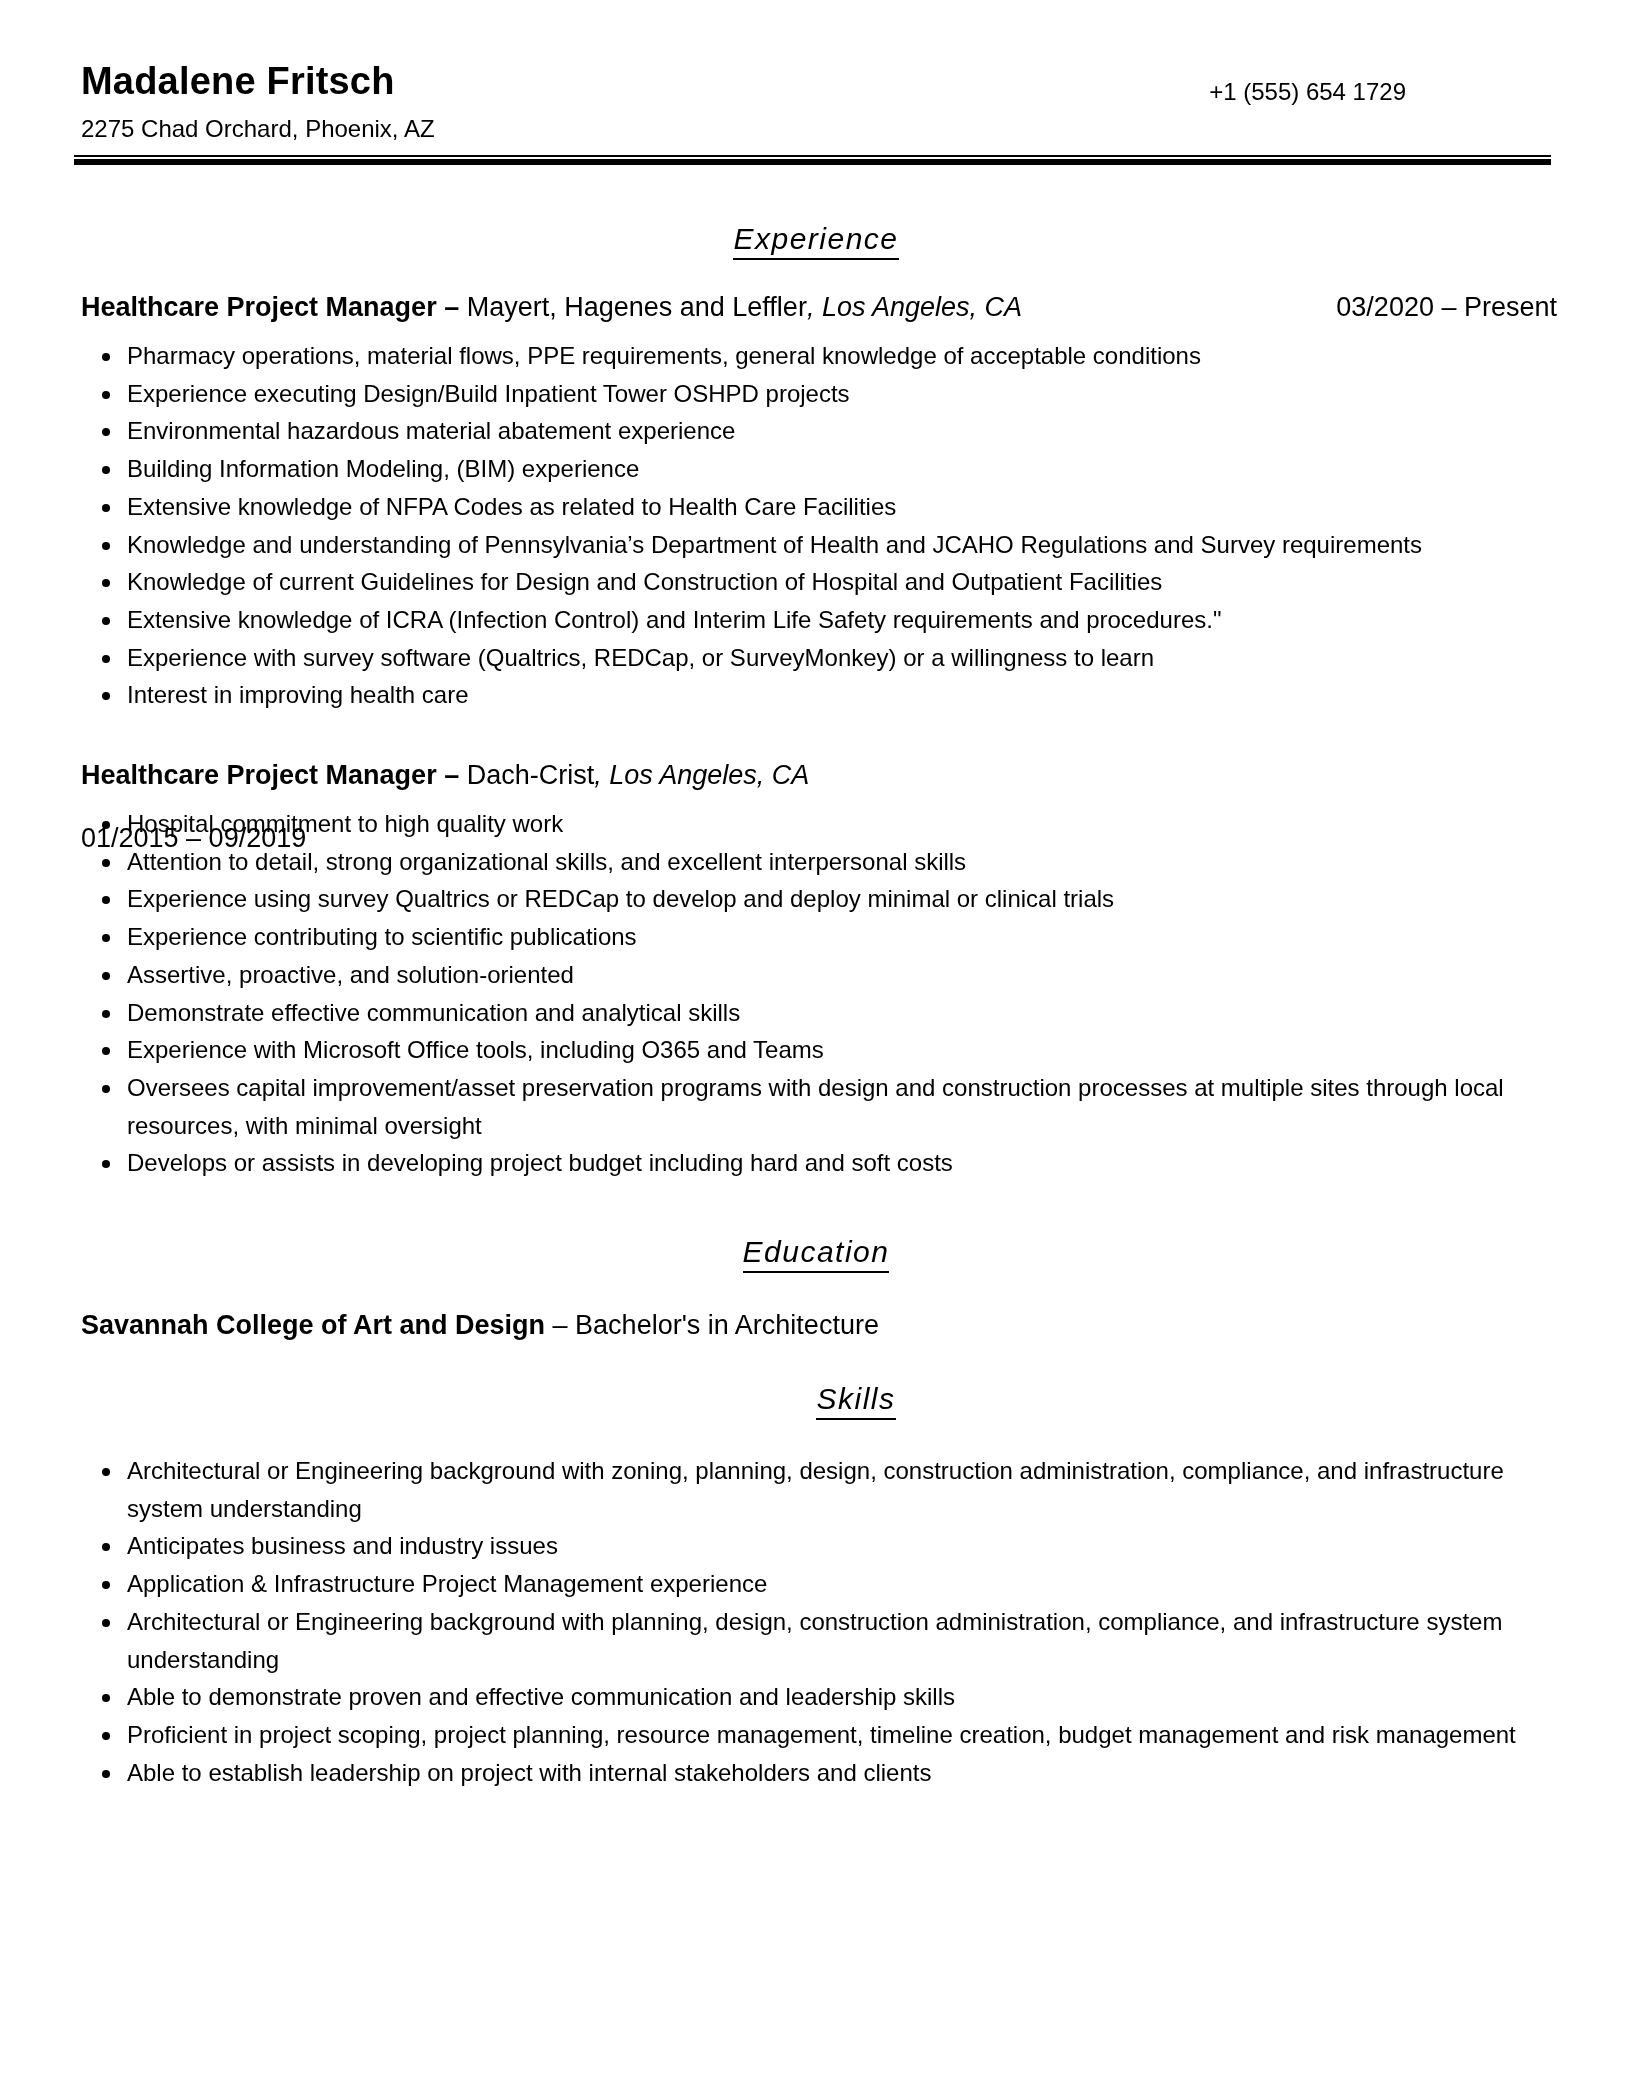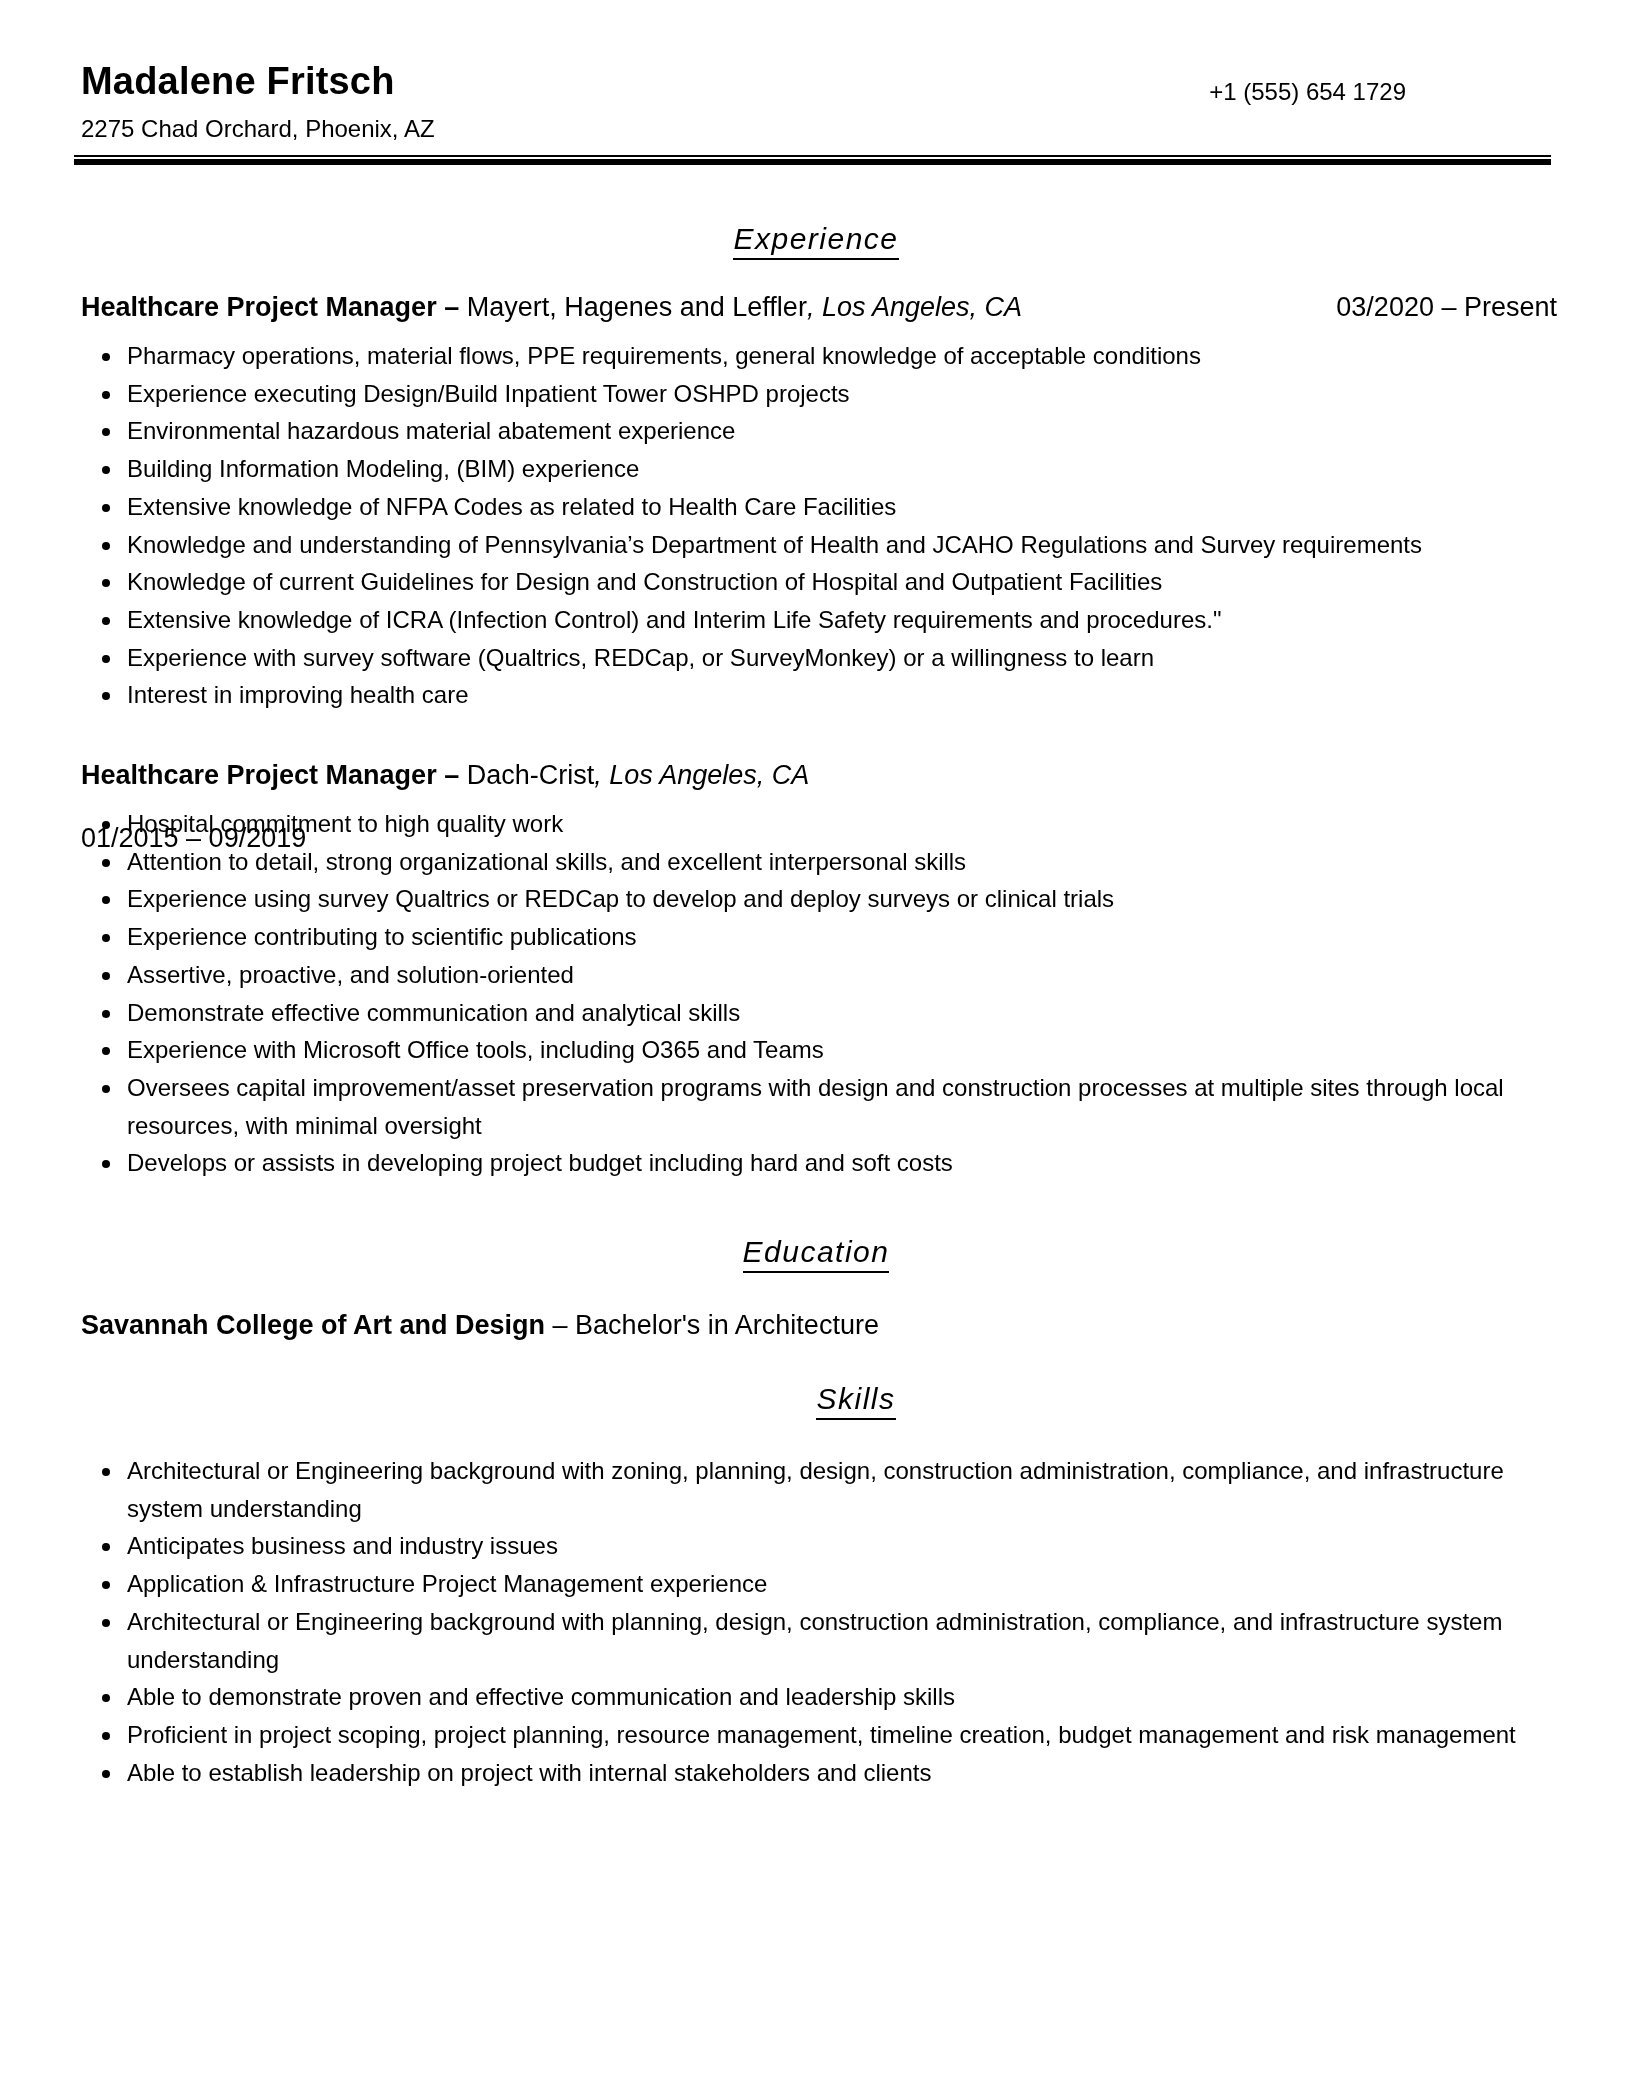--- a/index.html
+++ b/index.html
@@ -157,21 +157,21 @@
     <li>Interest in improving health care</li>
   </ul>
 
   <div class="job-head" style="top:760px;flex-direction:column;">
     <div class="left"><b>Healthcare Project Manager –</b><span> Dach-Crist</span><i>, Los Angeles, CA</i></div>
     <div class="dates">01/2015 – 09/2019</div>
   </div>
   <ul class="bullets" style="top:805px;">
     <li>Hospital commitment to high quality work</li>
     <li>Attention to detail, strong organizational skills, and excellent interpersonal skills</li>
-    <li>Experience using survey Qualtrics or REDCap to develop and deploy surveys or clinical trials</li>
+    <li>Experience using survey Qualtrics or REDCap to develop and deploy minimal or clinical trials</li>
     <li>Experience contributing to scientific publications</li>
     <li>Assertive, proactive, and solution-oriented</li>
     <li>Demonstrate effective communication and analytical skills</li>
     <li>Experience with Microsoft Office tools, including O365 and Teams</li>
     <li>Oversees capital improvement/asset preservation programs with design and construction processes at multiple sites through local resources, with minimal oversight</li>
     <li>Develops or assists in developing project budget including hard and soft costs</li>
   </ul>
 
   <div class="section-title" style="top:1235px;">
     <span>Education</span>

